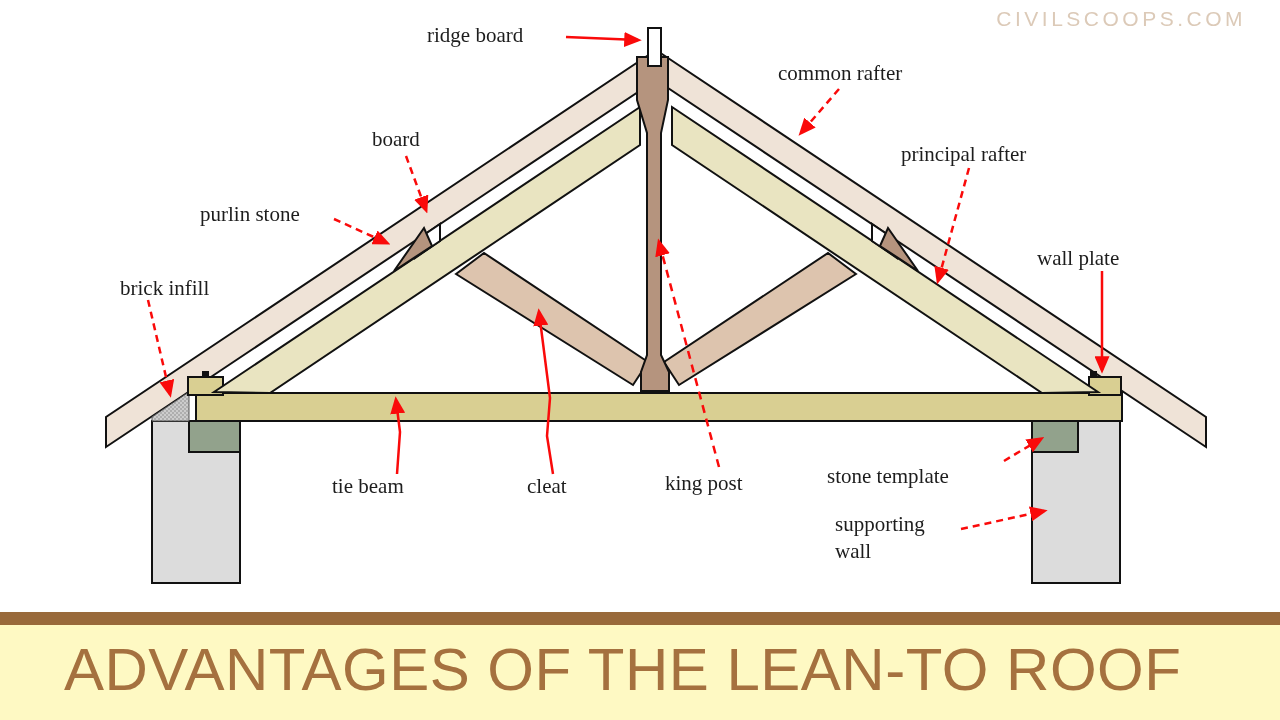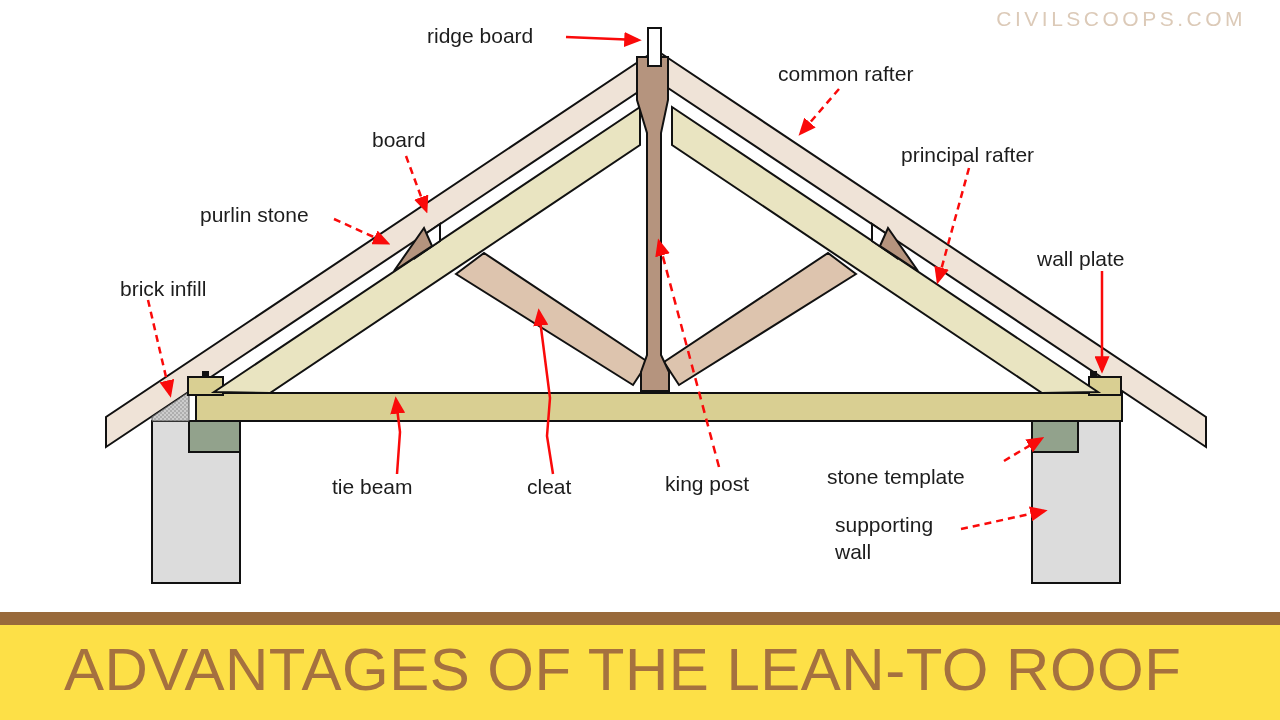--- a/index.html
+++ b/index.html
@@ -6,28 +6,28 @@
   .stage{
     position:relative;width:1280px;height:720px;background:#ffffff;
     overflow:hidden;font-family:"Liberation Sans",sans-serif;
   }
   .watermark{
     position:absolute;top:7px;right:34px;
     font-size:21px;letter-spacing:3.5px;color:#dccab8;font-weight:400;text-align:center;
   }
   svg.truss{position:absolute;left:0;top:0;}
   .label{
-    position:absolute;font-size:21px;color:#1d1d1d;line-height:27px;white-space:nowrap;
+    position:absolute;font-size:21px;color:#1d1d1d;line-height:27px;white-space:nowrap;font-family:Liberation Serif, serif;
   }
   .label.wrap{white-space:normal;width:130px;}
   .banner-bar{
     position:absolute;left:0;top:612px;width:1280px;height:13px;background:#996a3b;
   }
   .banner{
-    position:absolute;left:0;top:625px;width:1280px;height:95px;background:#fde047;
+    position:absolute;left:0;top:625px;width:1280px;height:95px;background:#fef9c3;
   }
   .banner-title{
     position:absolute;left:64px;top:10px;
     font-size:60px;font-weight:400;letter-spacing:0.5px;color:#a5713f;
   }
 </style>
 </head>
 <body>
 
 <div class="stage">

